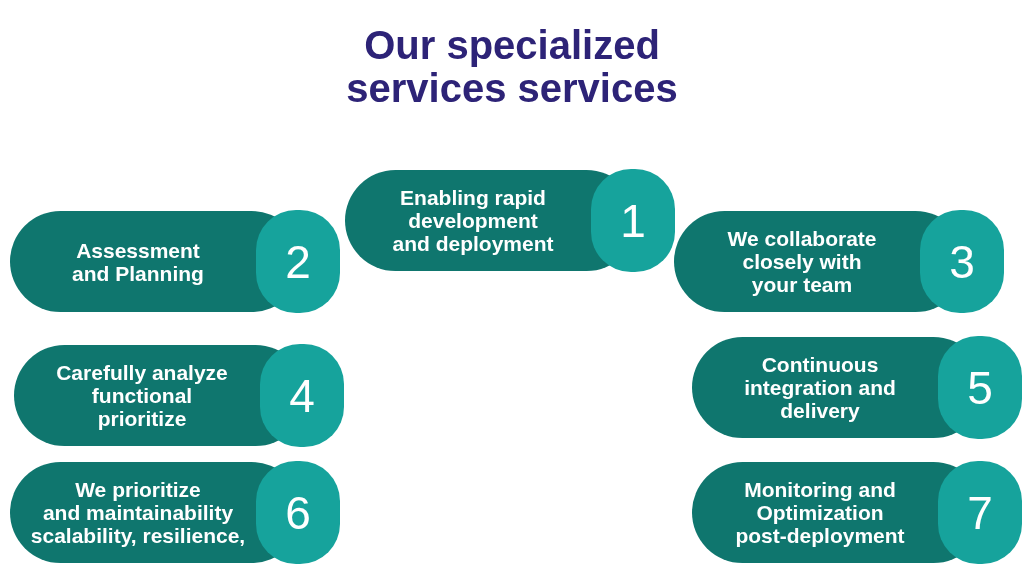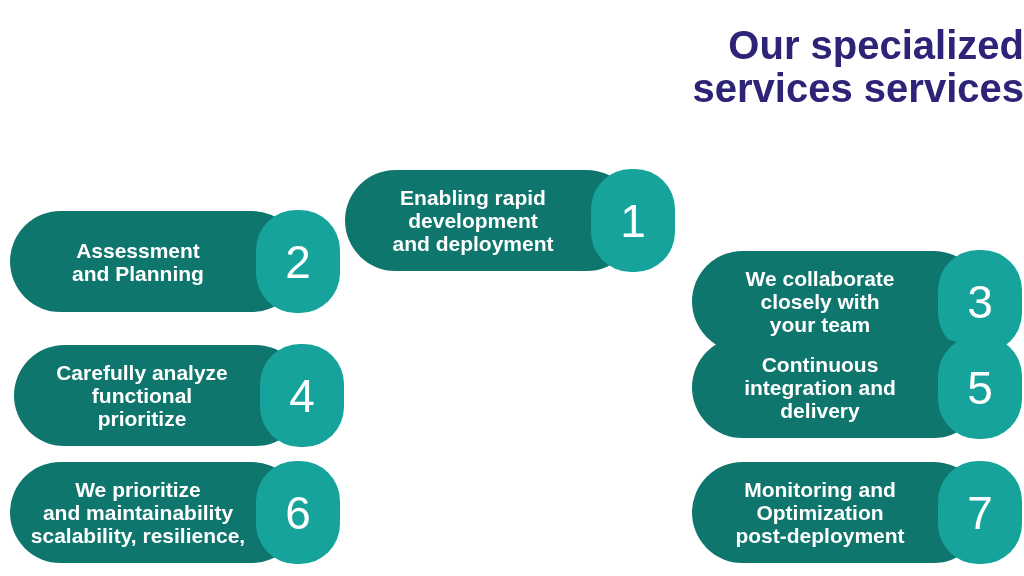--- a/index.html
+++ b/index.html
@@ -19,21 +19,21 @@
     position: absolute;
     top: 24px;
     left: 0;
     width: 100%;
     text-align: center;
     color: #2D2377;
     font-weight: bold;
     font-size: 40px;
     line-height: 1.07;
   }
-  .title span { display: block; text-align: right; }
+  .title span { display: block; }
   .item {
     position: absolute;
     width: 292px;
     height: 101px;
     background: #0f766e;
     border-radius: 51px;
   }
   .pill-text {
     position: absolute;
     top: 0; left: 0; right: 0; bottom: 0;
@@ -63,21 +63,21 @@
     border-radius: 40px;
     display: flex;
     align-items: center;
     justify-content: center;
     color: #ffffff;
     font-size: 46px;
     font-weight: 400;
   }
   .pos-1 { left: 345px; top: 170px; }
   .pos-2 { left: 10px;  top: 211px; }
-  .pos-3 { left: 692px; top: 211px; margin-top: 40px; }
+  .pos-3 { left: 674px; top: 211px; }
   .pos-4 { left: 14px;  top: 345px; }
   .pos-5 { left: 692px; top: 337px; }
   .pos-6 { left: 10px;  top: 462px; }
   .pos-7 { left: 692px; top: 462px; }
 </style>
 </head>
 <body>
 
 <div class="stage">
 

